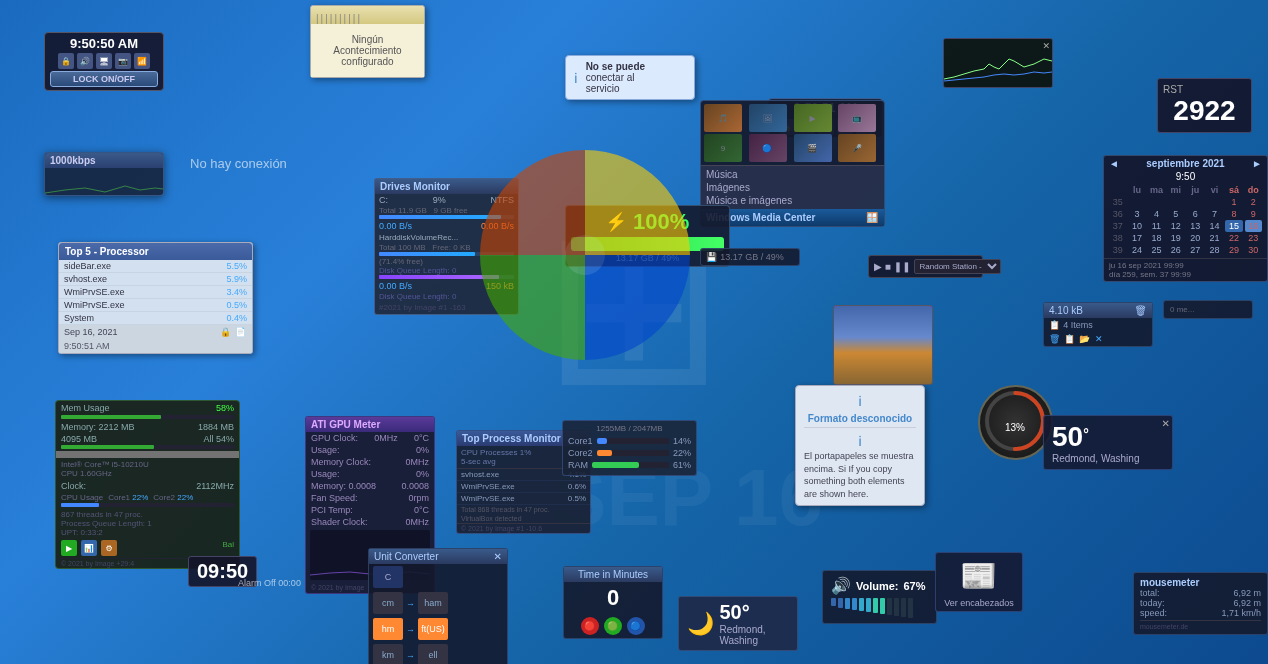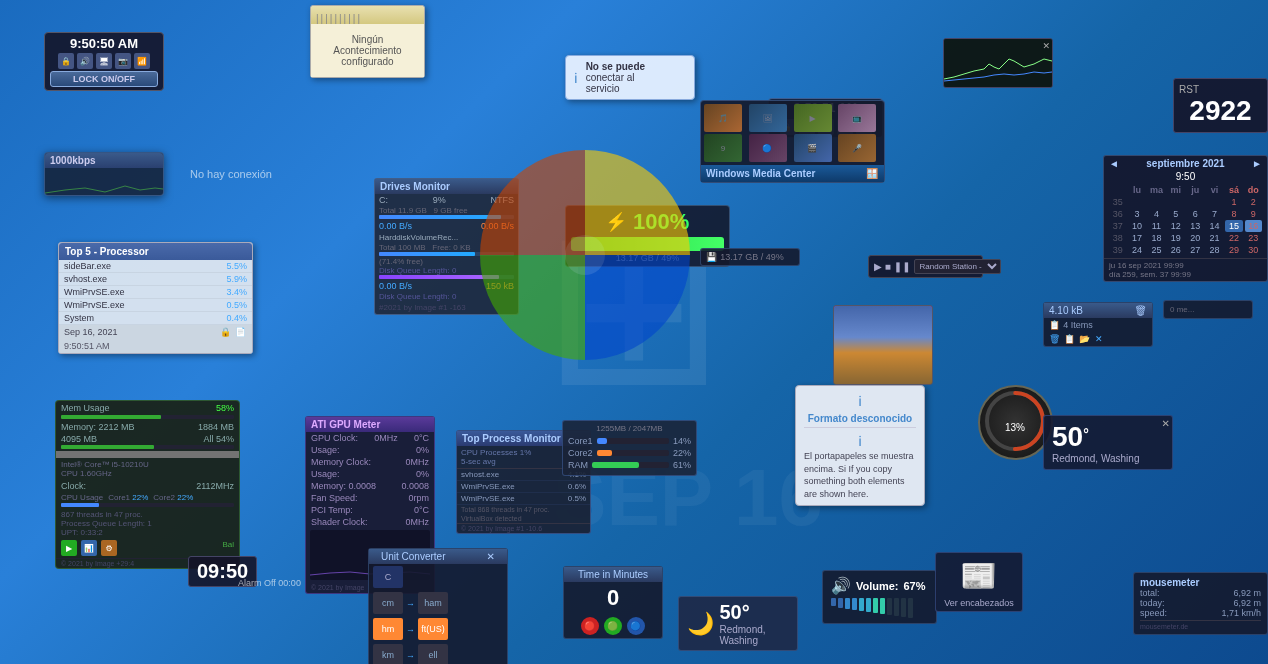--- a/index.html
+++ b/index.html
@@ -109,24 +109,24 @@
     .network-widget {
       top: 152px;
       left: 44px;
       width: 120px;
       height: 44px;
     }
 
     
     .no-connection {
       position: absolute;
-      top: 168px;
+      top: 156px;
       left: 190px;
       color: rgba(255,255,255,0.6);
-      font-size: 11px;
+      font-size: 13px;
     }
 
     
     .notepad-widget {
       position: absolute;
       top: 5px;
       left: 310px;
       width: 115px;
       background: rgba(240,235,210,0.95);
       border: 1px solid #aaa;
@@ -283,21 +283,21 @@
       height: 50px;
       background: rgba(20,30,20,0.9);
       border: 1px solid #446;
       border-radius: 3px;
     }
 
     
     .rst-widget {
       position: absolute;
       top: 78px;
-      right: 0;
+      right: 16px;
       width: 95px;
       background: rgba(20,20,40,0.9);
       border: 1px solid #446;
       border-radius: 3px;
       padding: 5px;
     }
     .rst-label {
       color: #aaa;
       font-size: 10px;
     }
@@ -859,21 +859,21 @@
       left: 368px;
       width: 140px;
       background: rgba(20,25,45,0.9);
       border: 1px solid rgba(80,120,180,0.4);
       border-radius: 3px;
     }
     .unit-header {
       background: linear-gradient(180deg, #3a5a8a, #2a3a60);
       color: #aaccff;
       font-size: 10px;
-      padding: 2px 12px;
+      padding: 2px 5px;
       display: flex;
       justify-content: space-between;
       align-items: center;
     }
     .unit-row {
       display: flex;
       gap: 3px;
       padding: 2px 4px;
       align-items: center;
     }
@@ -1047,20 +1047,25 @@
 <div class="media-widget">
   <div class="media-thumbnails">
     <div class="media-thumb" style="background:linear-gradient(135deg,#664422,#aa6633);">🎵</div>
     <div class="media-thumb" style="background:linear-gradient(135deg,#224466,#336699);">🖼</div>
     <div class="media-thumb" style="background:linear-gradient(135deg,#446622,#668833);">▶</div>
     <div class="media-thumb" style="background:linear-gradient(135deg,#664466,#997799);">📺</div>
     <div class="media-thumb" style="background:linear-gradient(135deg,#224422,#336633);">9</div>
     <div class="media-thumb" style="background:linear-gradient(135deg,#442244,#664466);">🔵</div>
     <div class="media-thumb" style="background:linear-gradient(135deg,#224466,#4466aa);">🎬</div>
     <div class="media-thumb" style="background:linear-gradient(135deg,#664422,#996633);">🎤</div>
+  </div>
+  <div class="media-menu">
+    <div class="media-menu-item">Música</div>
+    <div class="media-menu-item">Imágenes</div>
+    <div class="media-menu-item">Música e imágenes</div>
   </div>
   <div class="wmc-bar">
     <span>Windows Media Center</span>
     <span>🪟</span>
   </div>
 </div>
 
 <div class="battery-widget">
   <div style="display:flex; align-items:center; justify-content:center; gap:5px;">
     <span style="color:#33ff66; font-size:18px;">⚡</span>

